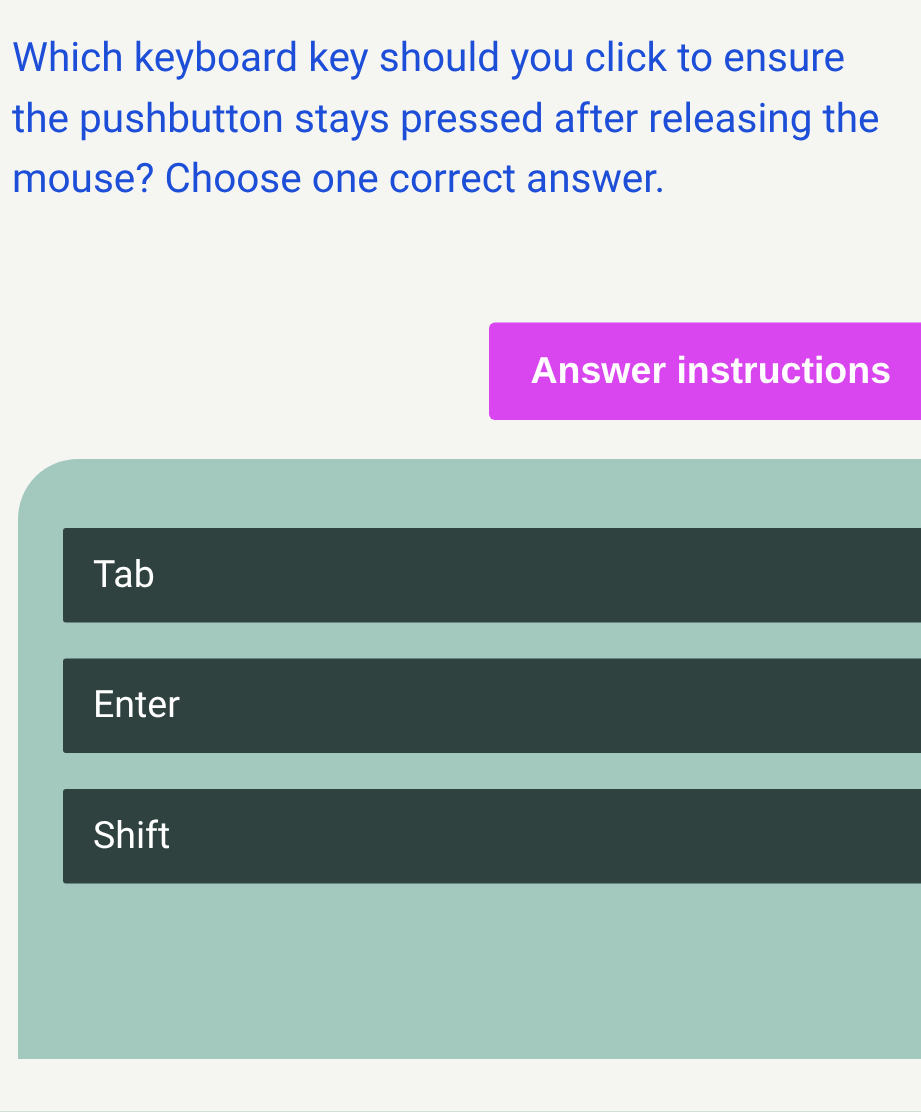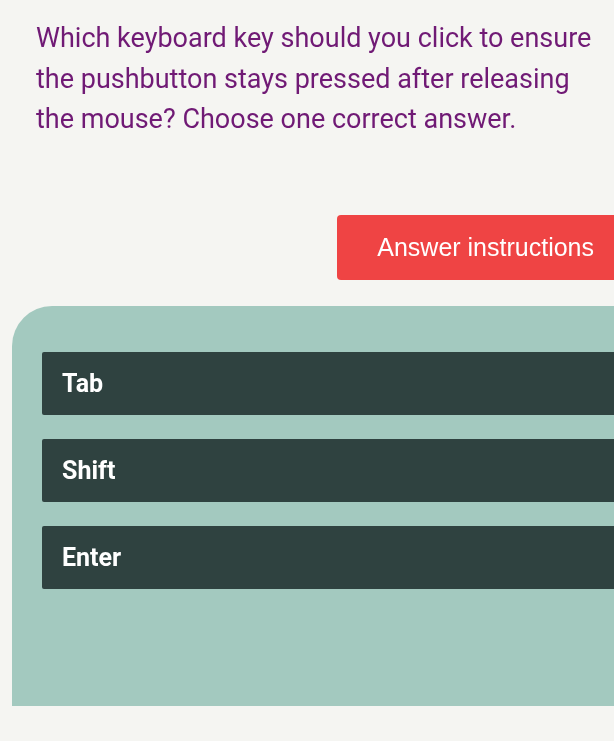--- a/index.html
+++ b/index.html
@@ -9,71 +9,71 @@
     }
     body {
       width: 614px;
       height: 741px;
       font-family: -apple-system, BlinkMacSystemFont, "Segoe UI", Roboto, Arial, sans-serif;
       background: #f5f5f2;
       overflow: hidden;
       position: relative;
     }
     .question-text {
-      padding: 18px 22px 0 36px;
+      padding: 18px 22px 0 8px;
       font-size: 27px;
       line-height: 1.5;
-      color: #701a75;
+      color: #1d4ed8;
       font-weight: 400;
     }
     .instructions-wrap {
       display: flex;
       justify-content: flex-end;
       margin-top: 75px;
       padding-right: 0;
     }
     .instructions-btn {
-      background: #ef4444;
+      background: #d946ef;
       color: #fff;
       font-size: 25px;
-      padding: 18px 20px 18px 40px;
+      padding: 18px 20px 18px 28px;
       border: none;
-      font-weight: 400;
+      font-weight: 700;
       border-radius: 4px 0 0 4px;
       cursor: pointer;
     }
     .answers-panel {
       margin-top: 26px;
       margin-left: 12px;
       background: #a3c9bf;
       border-radius: 40px 0 0 0;
       padding: 46px 0 0 30px;
       height: 400px;
     }
     .answer-option {
       background: #2f4240;
       color: #fff;
       font-size: 25px;
       padding: 17px 20px;
       margin-bottom: 24px;
       cursor: pointer;
-      font-weight: 700;
+      font-weight: 400;
       width: 100%;
       border-radius: 2px 0 0 2px;
     }
     .answer-option:last-child {
       margin-bottom: 0;
     }
   </style>
 </head>
 <body>
 
 <div class="question-text">Which keyboard key should you click to ensure the pushbutton stays pressed after releasing the mouse? Choose one correct answer.</div>
 
 <div class="instructions-wrap">
   <button class="instructions-btn">Answer instructions</button>
 </div>
 
 <div class="answers-panel">
   <div class="answer-option">Tab</div>
+  <div class="answer-option">Enter</div>
   <div class="answer-option">Shift</div>
-  <div class="answer-option">Enter</div>
 </div>
 
 </body></html>

